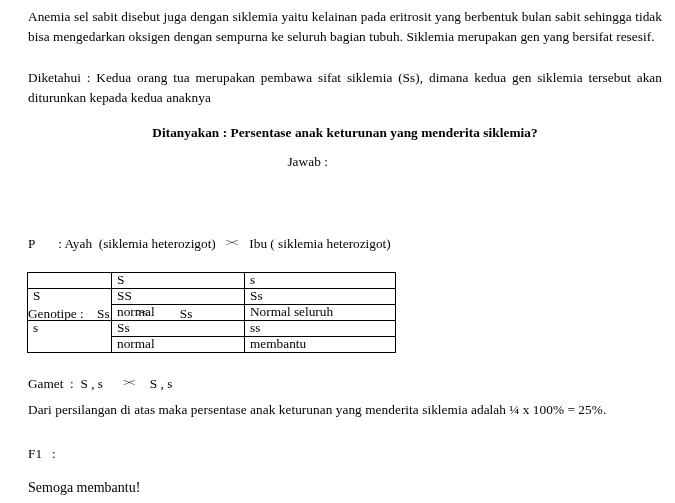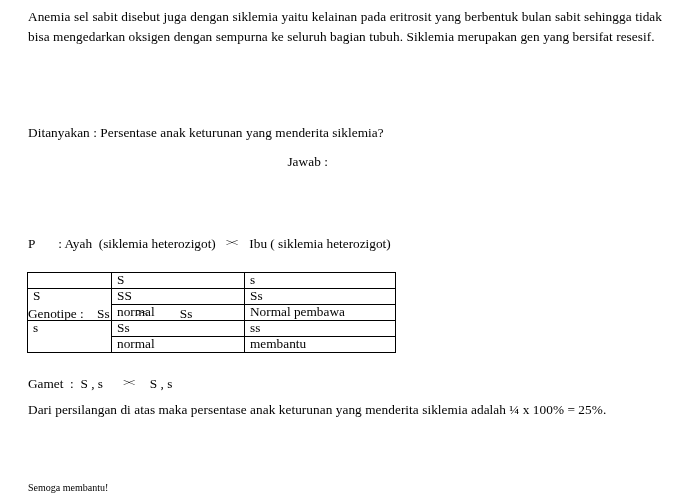--- a/index.html
+++ b/index.html
@@ -37,21 +37,22 @@
   }
   #known-paragraph {
     left: 28px;
     top: 68px;
     width: 634px;
   }
   #asked-paragraph {
     left: 28px;
     top: 123px;
     width: 634px;
-    text-align: left;
+    text-align: center;
+    font-weight: bold;
   }
   #answer-label {
     left: 28px;
     top: 152px;
     width: 300px;
     text-align: right;
   }
   
   .cross-block {
     position: absolute;
@@ -98,63 +99,65 @@
   #conclusion-paragraph {
     left: 28px;
     top: 400px;
     width: 634px;
   }
   #closing-line {
     position: absolute;
     left: 28px;
     top: 478px;
     width: 400px;
-    font-size: 10px;
+    font-size: 14px;
     line-height: 19.5px;
     text-align: left;
   }
 </style>
 </head>
 <body>
 
 <div class="page">
 
   <div class="para" id="intro-paragraph">Anemia sel sabit disebut juga dengan siklemia yaitu kelainan pada eritrosit yang berbentuk bulan sabit sehingga tidak bisa mengedarkan oksigen dengan sempurna ke seluruh bagian tubuh. Siklemia merupakan gen yang bersifat resesif.</div>
 
+  <div class="para" id="known-paragraph">Diketahui : Kedua orang tua merupakan pembawa sifat siklemia (Ss), dimana kedua gen siklemia tersebut akan diturunkan kepada kedua anaknya</div>
 
   <div class="para" id="asked-paragraph">Ditanyakan : Persentase anak keturunan yang menderita siklemia?</div>
 
   <div class="para" id="answer-label">Jawab :</div>
 
   <div class="cross-block">
 
     <span class="cross-line"><span>P</span>       <span>:</span> <span>Ayah  (siklemia heterozigot)</span>   <span class="cross-sym">&gt;&lt;</span>    <span>Ibu ( siklemia heterozigot)</span></span>
 
     <span class="cross-line"><span>Genotipe :</span>    <span>Ss</span>        <span class="cross-sym">&gt;&lt;</span>          <span>Ss</span></span>
 
     <span class="cross-line"><span>Gamet  :</span>  <span>S , s</span>      <span class="cross-sym">&gt;&lt;</span>     <span>S , s</span></span>
 
+    <span class="cross-line"><span>F1   :</span></span>
 
   </div>
 
   <table id="punnett-table">
     <tbody>
       <tr>
         <td class="c0 blank"></td>
         <td class="c1">S</td>
         <td class="c2">s</td>
       </tr>
       <tr>
         <td class="c0" rowspan="2">S</td>
         <td class="c1">SS</td>
         <td class="c2">Ss</td>
       </tr>
       <tr>
         <td class="c1">normal</td>
-        <td class="c2">Normal pembawa</td>
+        <td class="c2">Normal seluruh</td>
       </tr>
       <tr>
         <td class="c0" rowspan="2">s</td>
         <td class="c1">Ss</td>
         <td class="c2">ss</td>
       </tr>
       <tr>
         <td class="c1">normal</td>
         <td class="c2">membantu</td>
       </tr>

